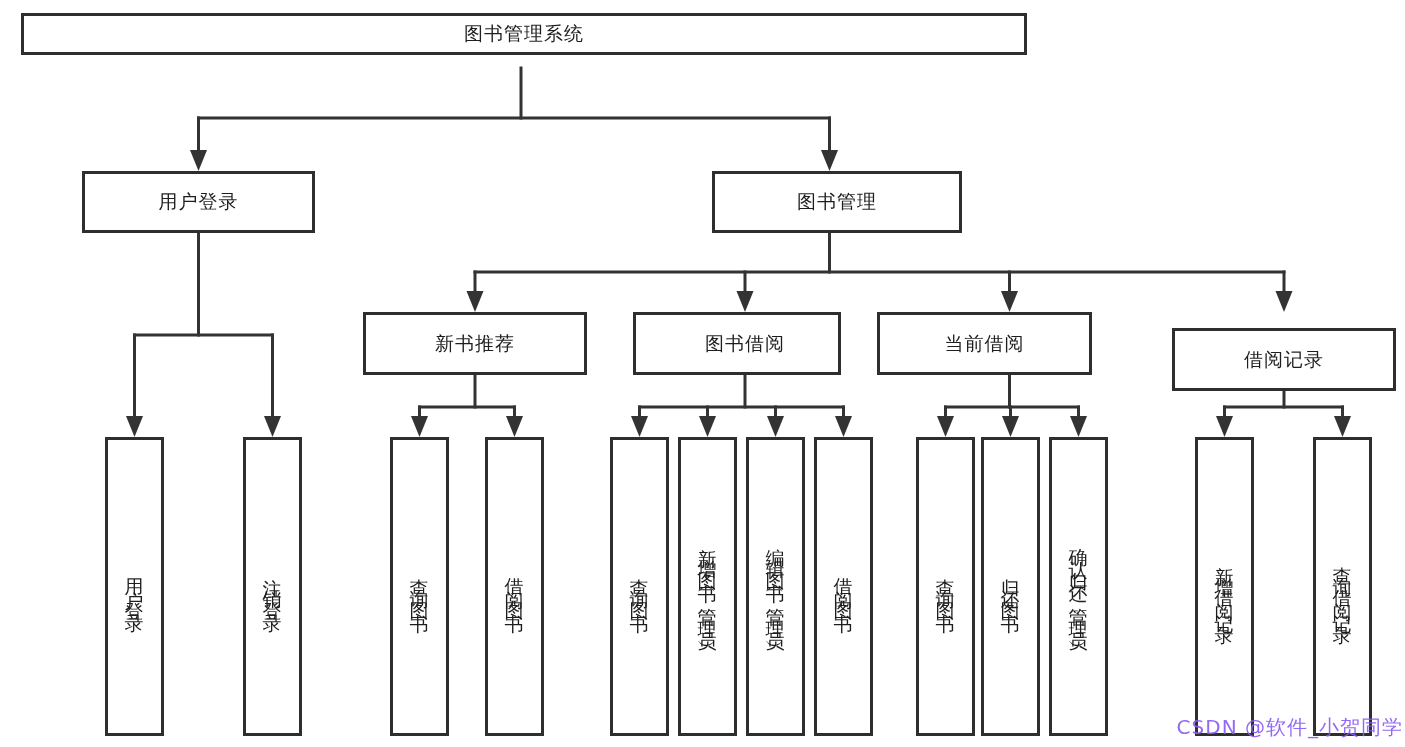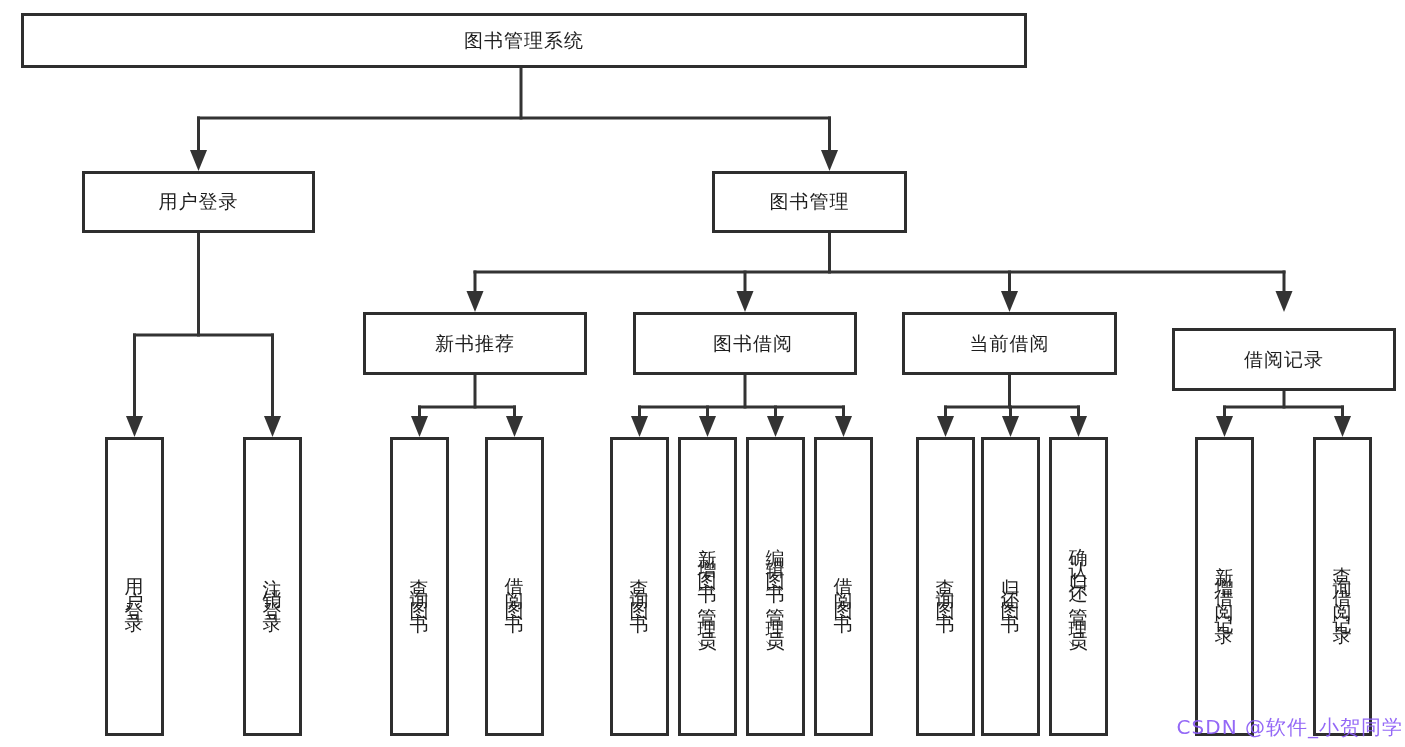--- a/index.html
+++ b/index.html
@@ -39,26 +39,26 @@
     white-space: nowrap;
   }
   .v-node {
     writing-mode: vertical-rl;
     text-orientation: mixed;
     font-size: 19px;
     letter-spacing: 12px;
     line-height: 1;
   }
   
-  #node-root            { left: 21px;   top: 13px;  width: 1006px; height: 55px; text-align: center; }
+  #node-root            { left: 21px;   top: 13px;  width: 1006px; height: 42px; text-align: center; }
   #node-user-login      { left: 82px;   top: 171px; width: 233px;  height: 62px; }
-  #node-book-mgmt       { left: 712px;  top: 171px; width: 195px;  height: 62px; }
+  #node-book-mgmt       { left: 712px;  top: 171px; width: 250px;  height: 62px; }
   #node-new-book-rec    { left: 363px;  top: 312px; width: 224px;  height: 63px; text-align: center; }
-  #node-book-borrow     { left: 633px;  top: 312px; width: 224px;  height: 63px; padding-left: 16px; }
-  #node-current-borrow  { left: 902px;  top: 312px; width: 215px;  height: 63px; }
+  #node-book-borrow     { left: 633px;  top: 312px; width: 208px;  height: 63px; padding-left: 16px; }
+  #node-current-borrow  { left: 877px;  top: 312px; width: 215px;  height: 63px; }
   #node-borrow-record   { left: 1172px; top: 328px; width: 224px;  height: 63px; }
   .leaf { top: 437px; width: 59px; height: 299px; }
   #leaf-user-login      { left: 105px;  }
   #leaf-logout          { left: 243px;  }
   #leaf-query-book-rec  { left: 390px;  }
   #leaf-borrow-book-rec { left: 485px;  }
   #leaf-query-book-bor  { left: 610px;  }
   #leaf-add-book        { left: 678px;  }
   #leaf-edit-book       { left: 746px;  }
   #leaf-borrow-book     { left: 814px;  }

